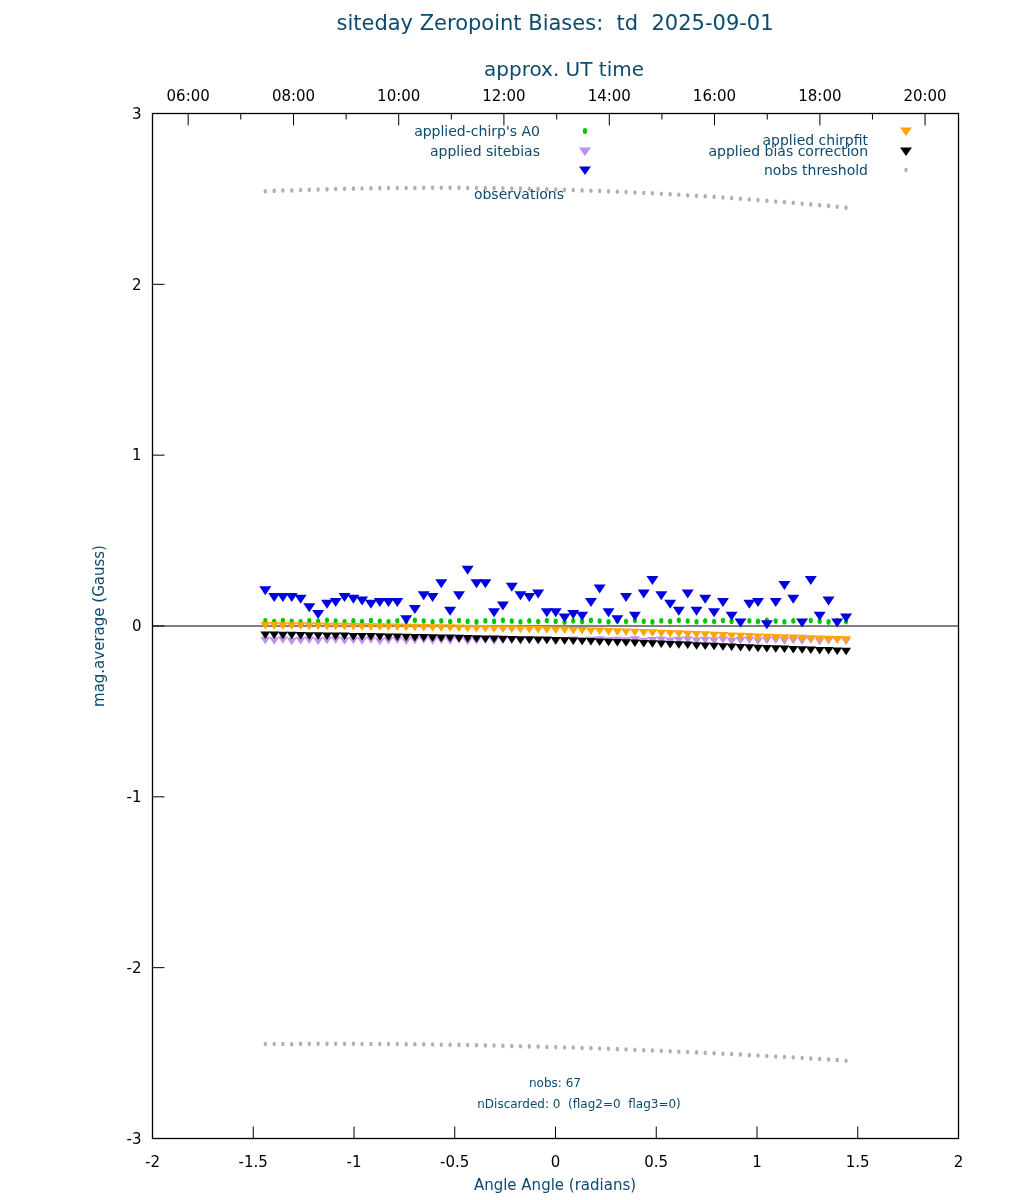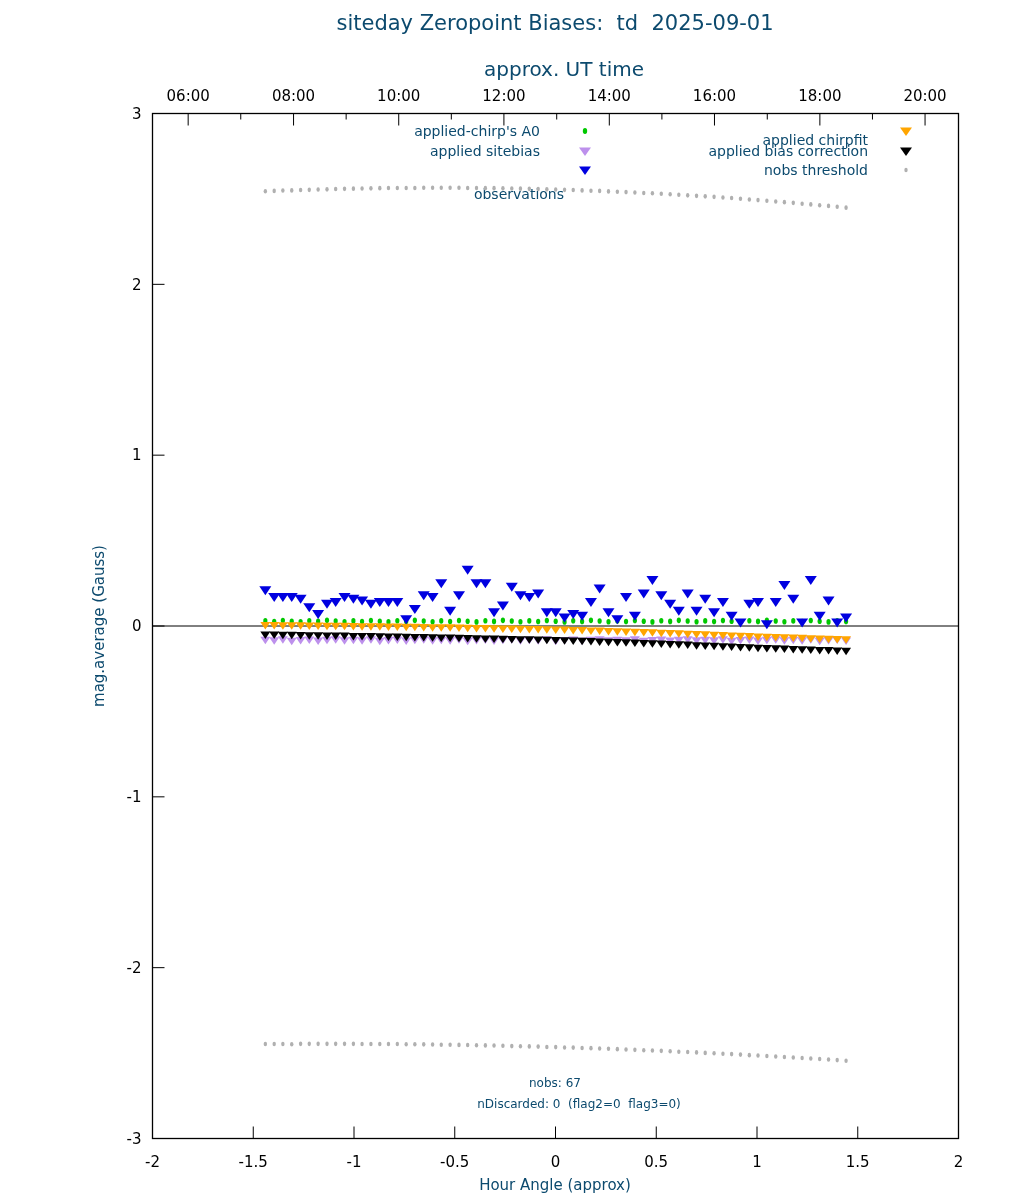--- a/index.html
+++ b/index.html
@@ -20,21 +20,21 @@
   .legend-label{position:absolute;font-size:14px;white-space:pre;transform:translateY(-50%);text-align:right;}
   .legend-marker{position:absolute;transform:translate(-50%,-50%);line-height:0;}
 </style>
 </head>
 <body>
 
 <div class="page">
   <div class="title">siteday Zeropoint Biases:  td  2025-09-01</div>
   <div class="x2label">approx. UT time</div>
   <div class="ylabel">mag.average (Gauss)</div>
-  <div class="xlabel">Hour Angle (approx)</div>
+  <div class="xlabel">Angle Angle (radians)</div>
   <div class="anno nobs">nobs: 67</div>
   <div class="anno ndisc">nDiscarded: 0  (flag2=0  flag3=0)</div>
   <div id="legend">
       <div class="legend-label" style="top: 131px; right: 484px;">applied-chirp's A0</div>
       <span class="legend-marker" style="left: 585px; top: 131px;"><svg width="14" height="14">
           <ellipse cx="7" cy="7" rx="2.2" ry="3" fill="#00c800"></ellipse>
         </svg></span>
       <div class="legend-label" style="top: 140px; right: 156px;">applied chirpfit</div>
       <span class="legend-marker" style="left: 906px; top: 131px;"><svg width="14" height="12">
           <path d="M 1 2.5 L 13 2.5 L 7 11 Z" fill="#ffa500"></path>

